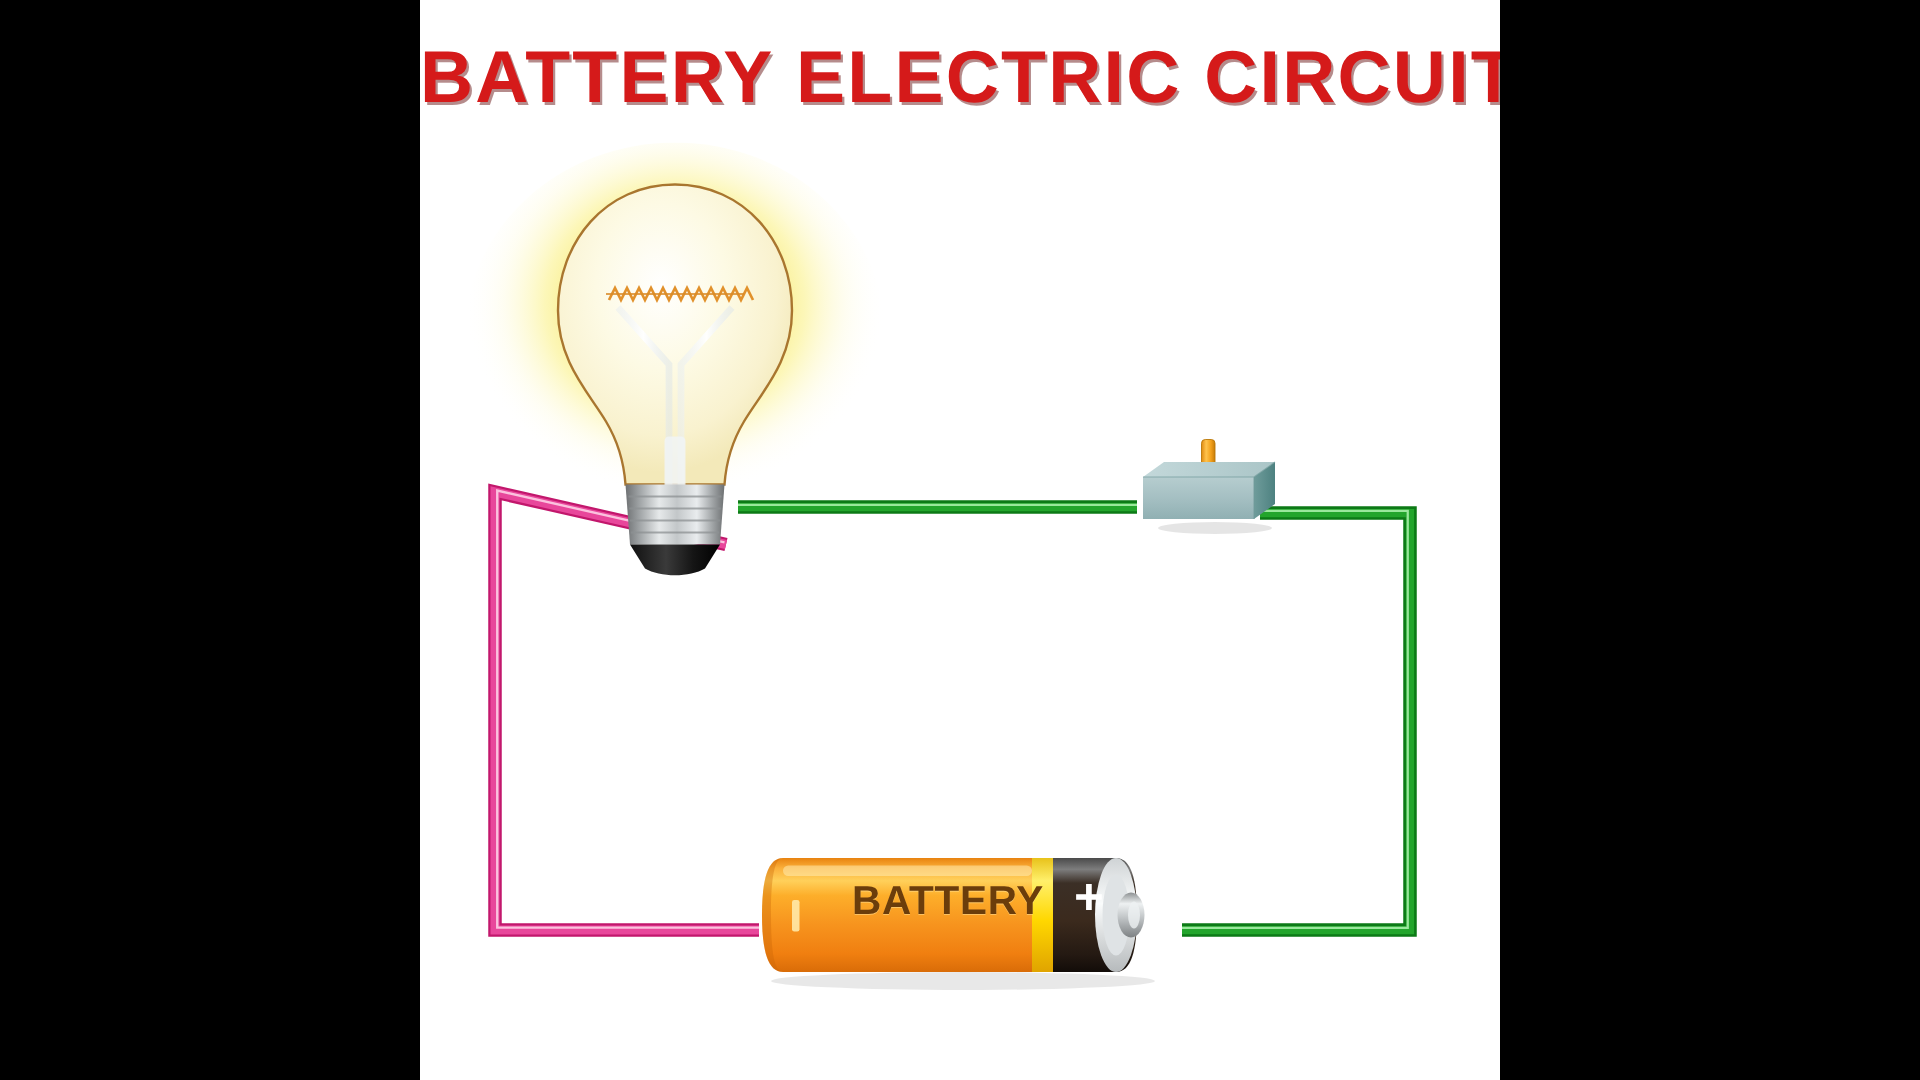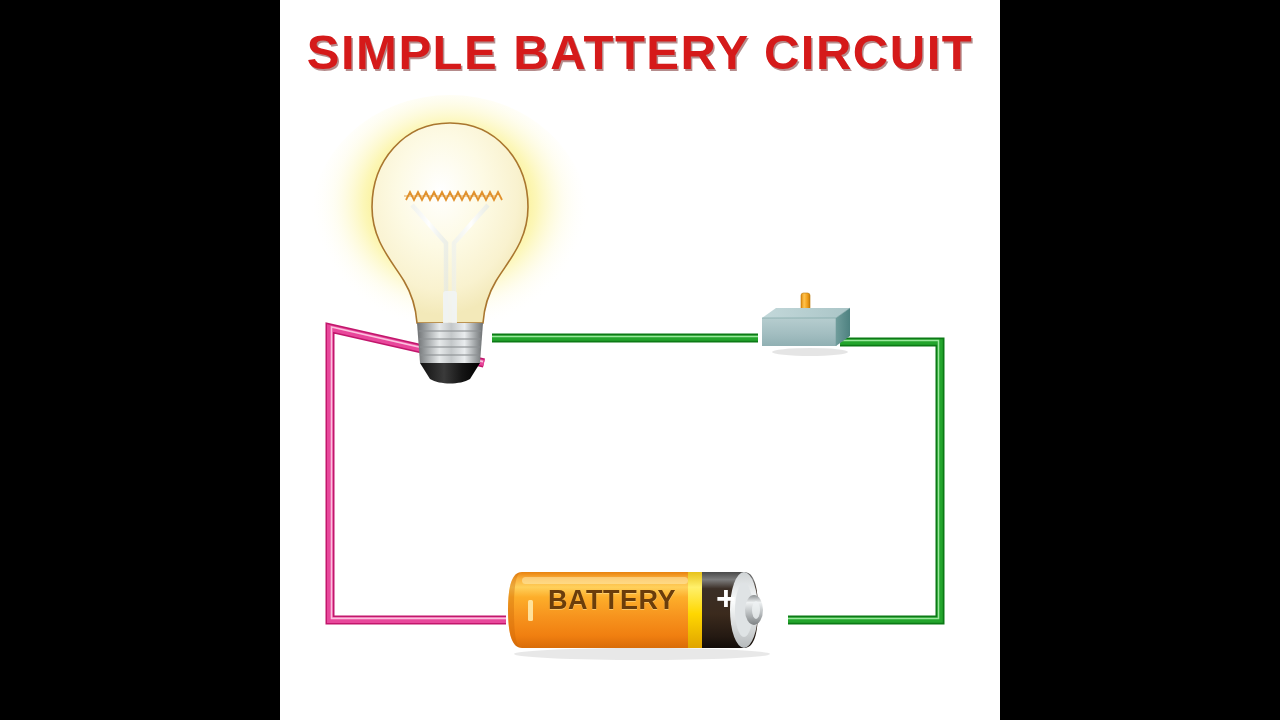--- a/index.html
+++ b/index.html
@@ -81,21 +81,21 @@
     left: 212px;
     top: 560px;
     width: 300px;
     height: 100px;
   }
   #battery-label {
     position: absolute;
     left: 36px;
     top: 25px;
     width: 168px;
-    text-align: center;
+    text-align: right;
     font-family: "Liberation Sans", sans-serif;
     font-weight: bold;
     font-size: 27px;
     color: #6b3d0b;
     letter-spacing: 0.5px;
     text-shadow: 0 1px 0 rgba(255,230,160,0.5);
     pointer-events: none;
   }
   #battery-plus {
     position: absolute;
@@ -123,21 +123,21 @@
 </head>
 <body>
 
 <div id="screen">
 
   <div class="pillar left"></div>
   <div class="pillar right"></div>
 
   <div id="canvas">
 
-    <div id="title">SIMPLE BATTERY CIRCUIT</div>
+    <div id="title">BATTERY ELECTRIC CIRCUIT</div>
 
     <svg class="wire-layer" viewBox="0 0 720 720" width="720" height="720">
       <defs>
         
       </defs>
 
       <g>
         <path d="M 204,363 L 50,328 L 50,620 L 226,620" fill="none" stroke="#c2176c" stroke-width="9" stroke-linejoin="miter" stroke-linecap="butt"></path>
         <path d="M 204,363 L 50,328 L 50,620 L 226,620" fill="none" stroke="#e8479b" stroke-width="6" stroke-linejoin="miter" stroke-linecap="butt"></path>
         <path d="M 203,361.6 L 51.5,327 L 51.5,618.4 L 226,618.4" fill="none" stroke="#fbc2de" stroke-width="1.6" stroke-linejoin="miter" stroke-linecap="butt"></path>

